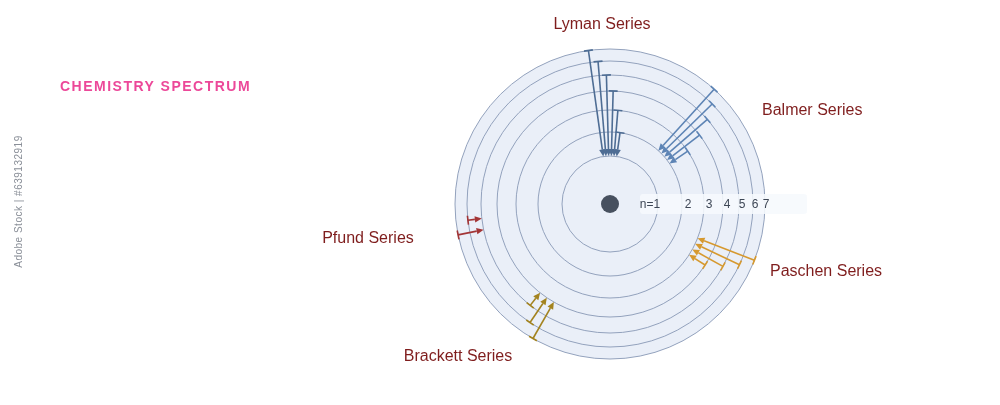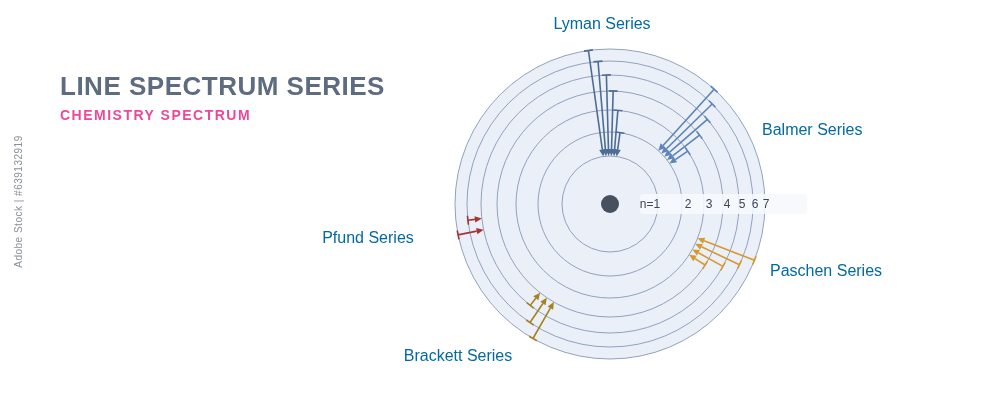--- a/index.html
+++ b/index.html
@@ -10,37 +10,36 @@
   #watermark{
     position:absolute;left:-62px;top:196px;width:160px;
     transform:rotate(-90deg);transform-origin:center;
     font-size:10px;color:#8a8f98;letter-spacing:.5px;text-align:center;
   }
   #header{position:absolute;left:60px;top:72px;color:#5d6c7e;}
   #main-title{font-size:26px;font-weight:bold;letter-spacing:.5px;line-height:1.1;}
   #sub-title{font-size:14px;font-weight:600;letter-spacing:1.5px;margin-top:6px;color:#ec4899;}
   #diagram-svg{position:absolute;left:0;top:0;}
   .series-label{
-    position:absolute;font-size:16px;color:#0369a1;white-space:nowrap;
+    position:absolute;font-size:16px;color:#7f1d1d;white-space:nowrap;
   }
   .lbl-lyman{left:537px;top:15px;width:130px;text-align:center;}
-  .lbl-balmer{left:762px;top:101px;margin-top:20px;}
+  .lbl-balmer{left:762px;top:101px;}
   .lbl-paschen{left:770px;top:262px;}
   .lbl-brackett{left:393px;top:347px;width:130px;text-align:center;}
   .lbl-pfund{left:318px;top:229px;width:100px;text-align:center;}
 </style>
 </head>
 <body>
 
 <div id="page">
 
   <div id="watermark">Adobe Stock | #639132919</div>
 
   <div id="header">
-    <div id="main-title">LINE SPECTRUM SERIES</div>
     <div id="sub-title">CHEMISTRY SPECTRUM</div>
   </div>
 
   <svg id="diagram-svg" width="1000" height="405" viewBox="0 0 1000 405" xmlns="http://www.w3.org/2000/svg">
       <circle cx="610" cy="204" r="155" fill="#eaeff8" stroke="none"></circle>
       <circle cx="610" cy="204" r="48" fill="none" stroke="#93a2bd" stroke-width="1"></circle>
       <circle cx="610" cy="204" r="72" fill="none" stroke="#93a2bd" stroke-width="1"></circle>
       <circle cx="610" cy="204" r="94" fill="none" stroke="#93a2bd" stroke-width="1"></circle>
       <circle cx="610" cy="204" r="113" fill="none" stroke="#93a2bd" stroke-width="1"></circle>
       <circle cx="610" cy="204" r="129" fill="none" stroke="#93a2bd" stroke-width="1"></circle>

